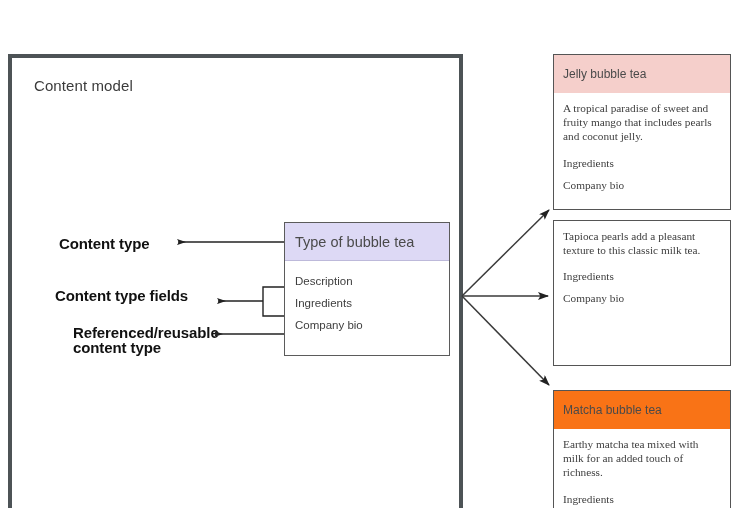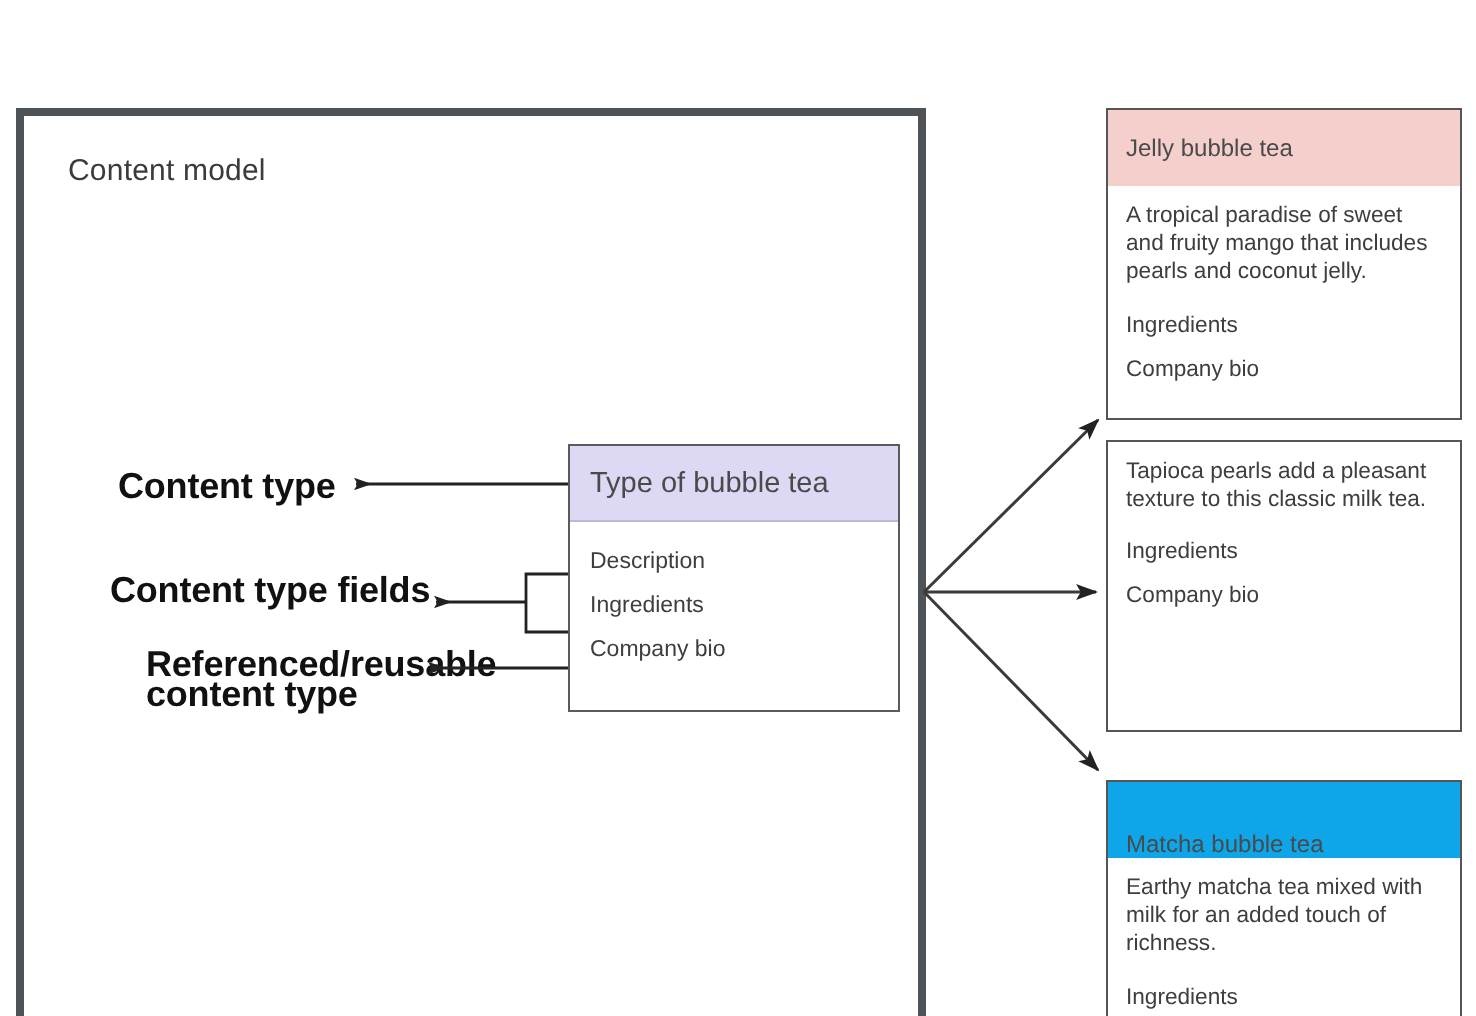--- a/index.html
+++ b/index.html
@@ -7,50 +7,50 @@
        font-family:"Liberation Sans",sans-serif;}
   #stage{position:absolute;left:0;top:0;width:738px;height:508px;margin-top:48px;}
 
   
   .frame{position:absolute;left:8px;top:6px;width:455px;height:494px;
          border:4px solid #4d5356;background:#fff;box-sizing:border-box;}
   .frame-title{position:absolute;left:22px;top:19px;font-size:15px;color:#3b3b3b;
                letter-spacing:.1px;white-space:nowrap;}
 
   
-  .lbl{position:absolute;font-size:18px;font-weight:bold;color:#111;
+  .lbl{position:absolute;font-size:15px;font-weight:bold;color:#111;
        text-align:left;white-space:pre-line;line-height:15px;letter-spacing:-.1px;}
   #lbl-ct{left:59px;top:188px;}
   #lbl-ctf{left:55px;top:240px;}
   #lbl-rrct{left:73px;top:277px;}
 
   
   .entity{position:absolute;left:284px;top:174px;width:166px;height:134px;
           border:1px solid #5b5b5b;background:#fff;box-sizing:border-box;}
   .entity-head{height:38px;background:#ddd9f5;border-bottom:1px solid #bdb9da;
                box-sizing:border-box;display:flex;align-items:center;padding-left:10px;}
   .entity-head span{font-size:14.5px;color:#4a4a4a;white-space:nowrap;text-align:right;}
   .entity-fields{padding:9px 0 0 10px;}
   .entity-fields div{font-size:11.5px;color:#3e3e3e;line-height:22px;white-space:nowrap;}
 
   
   .card{position:absolute;left:553px;width:178px;border:1px solid #555;
         background:#fff;box-sizing:border-box;}
   .card-head{height:38px;box-sizing:border-box;display:flex;align-items:center;
              padding-left:9px;}
   .card-head span{font-size:12px;color:#4a4a4a;white-space:nowrap;}
-  .card-body{padding:8px 10px 6px 9px;}
+  .card-body{padding:8px 10px 6px 9px;font-family:Liberation Serif, serif;}
   .card-desc{font-size:11.3px;color:#3e3e3e;line-height:14.2px;margin-bottom:8px;}
   .card-field{font-size:11.3px;color:#3e3e3e;line-height:22px;white-space:nowrap;}
   #card-jelly{top:6px;height:156px;}
   #card-milk{top:172px;height:146px;}
   #card-matcha{top:342px;height:153px;}
   #card-jelly  .card-head{background:#f5cfcb;}
   #card-milk   .card-head{background:#d5fdfb;}
-  #card-matcha .card-head{background:#0ea5e9;align-items:flex-end;}
+  #card-matcha .card-head{background:#f97316;}
 
   svg.overlay{position:absolute;left:0;top:0;width:738px;height:508px;
               pointer-events:none;overflow:visible;}
 </style>
 </head>
 <body>
 
 <div id="stage">
 
   <div class="frame">

